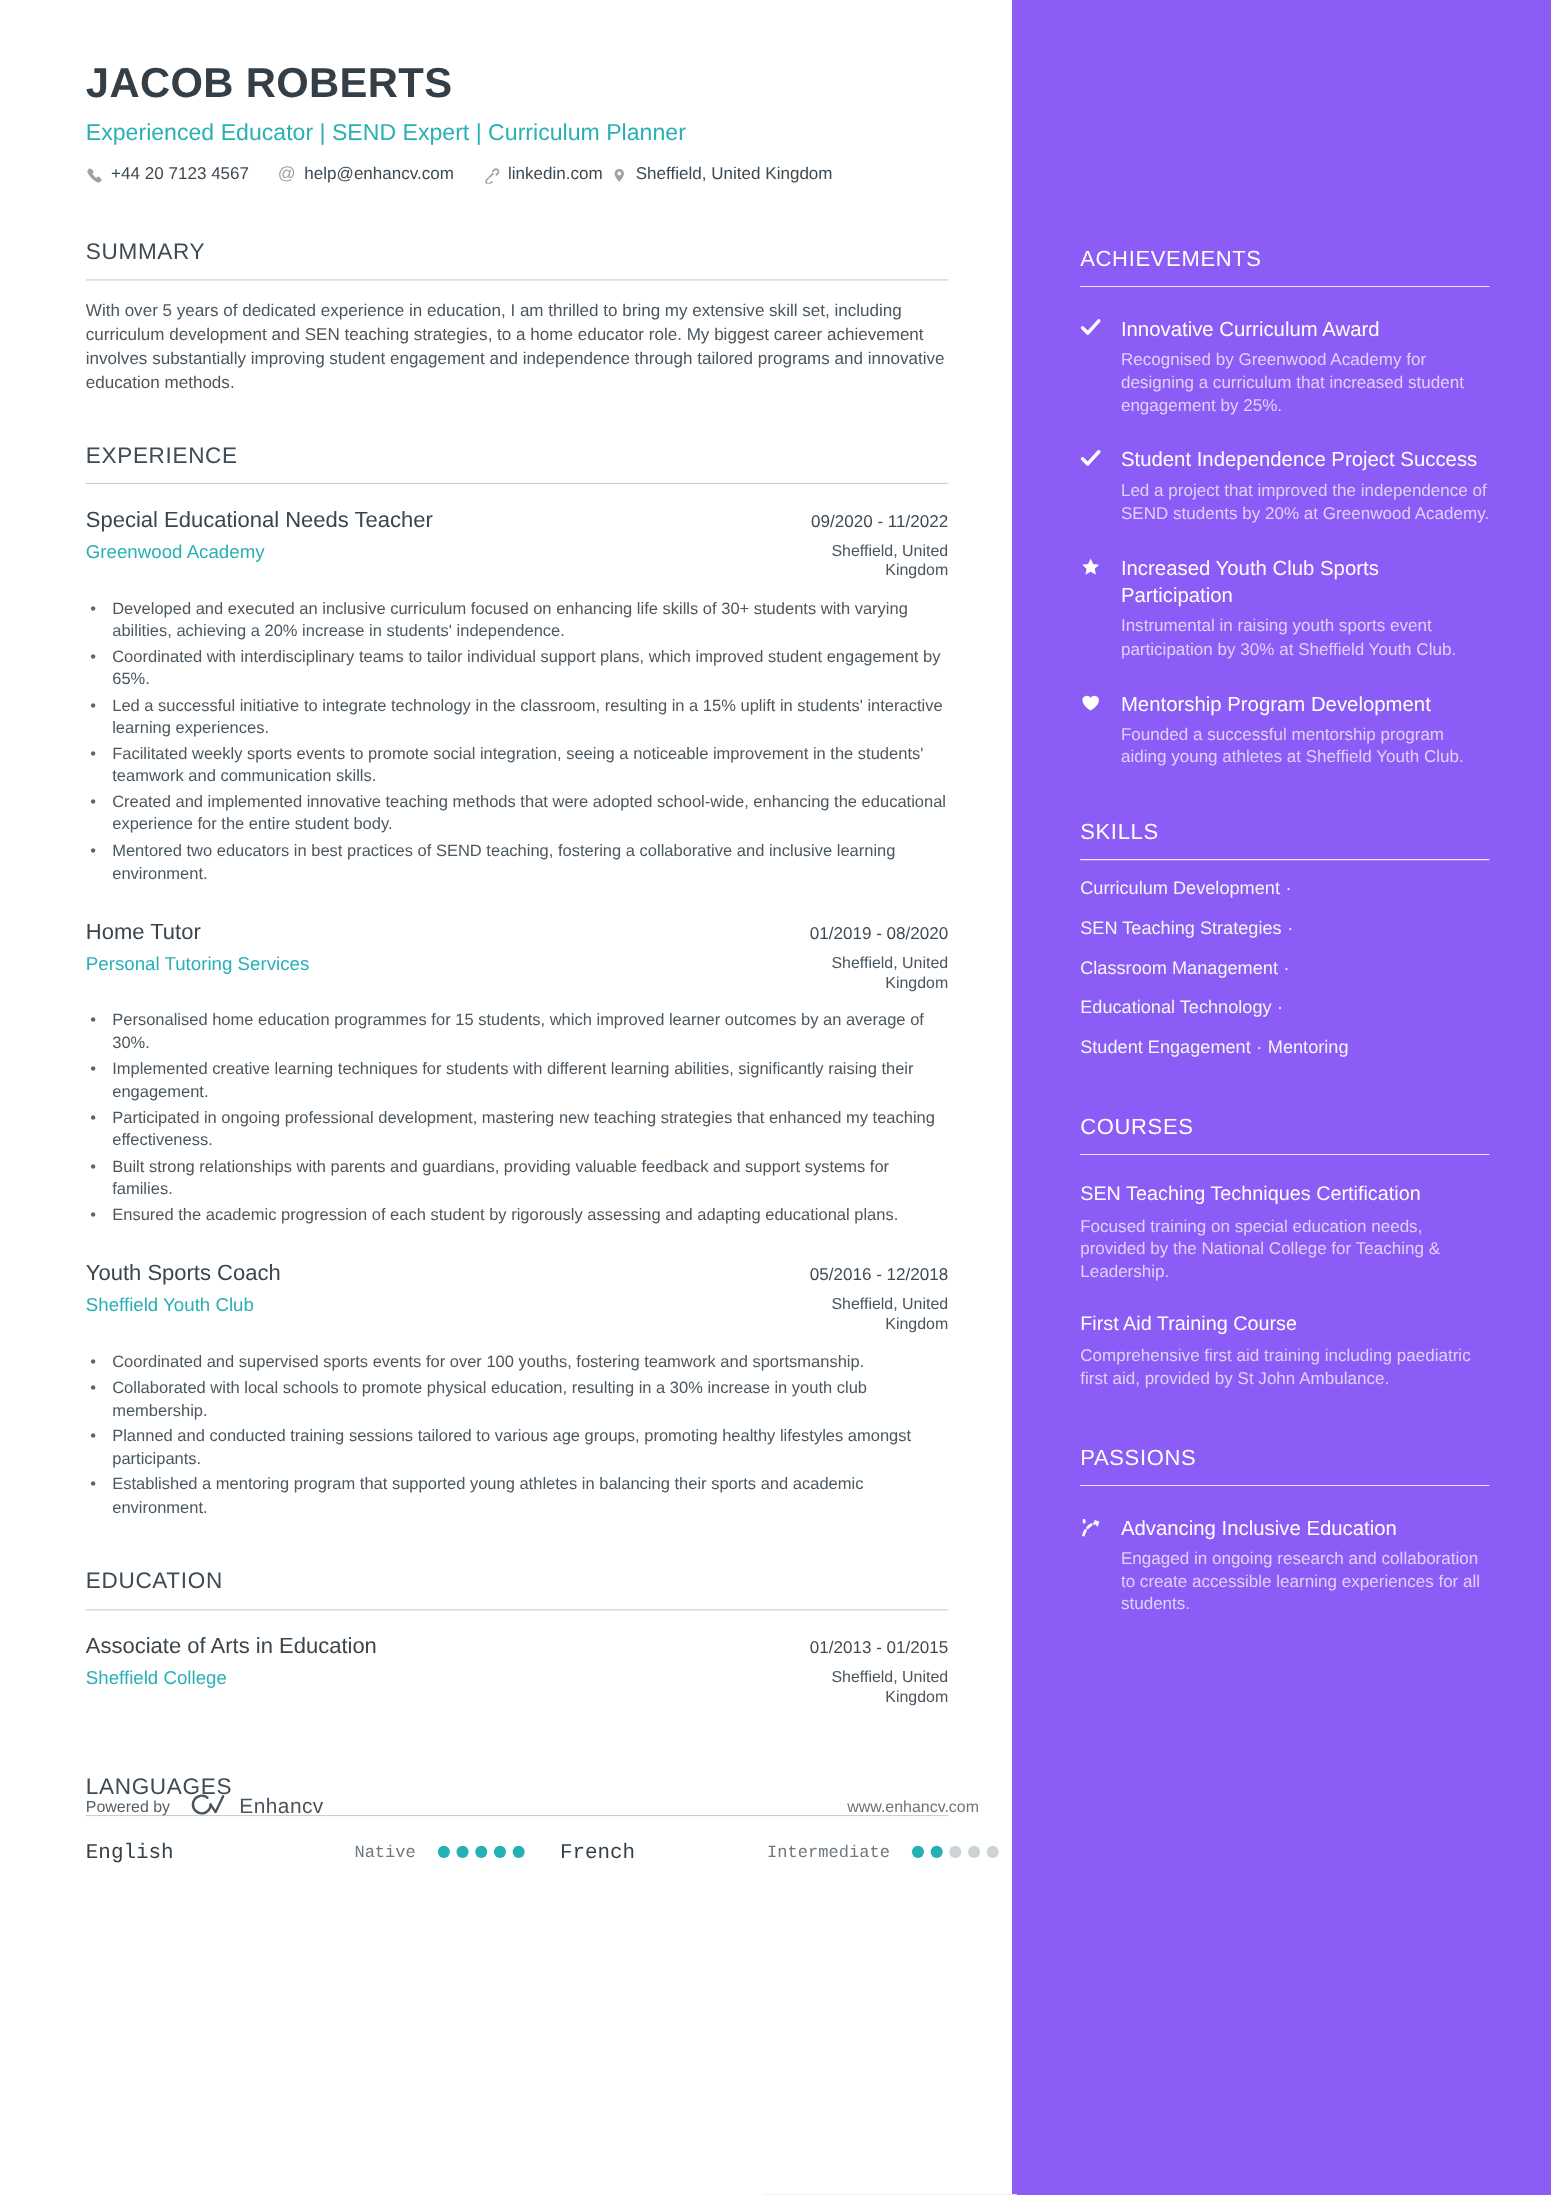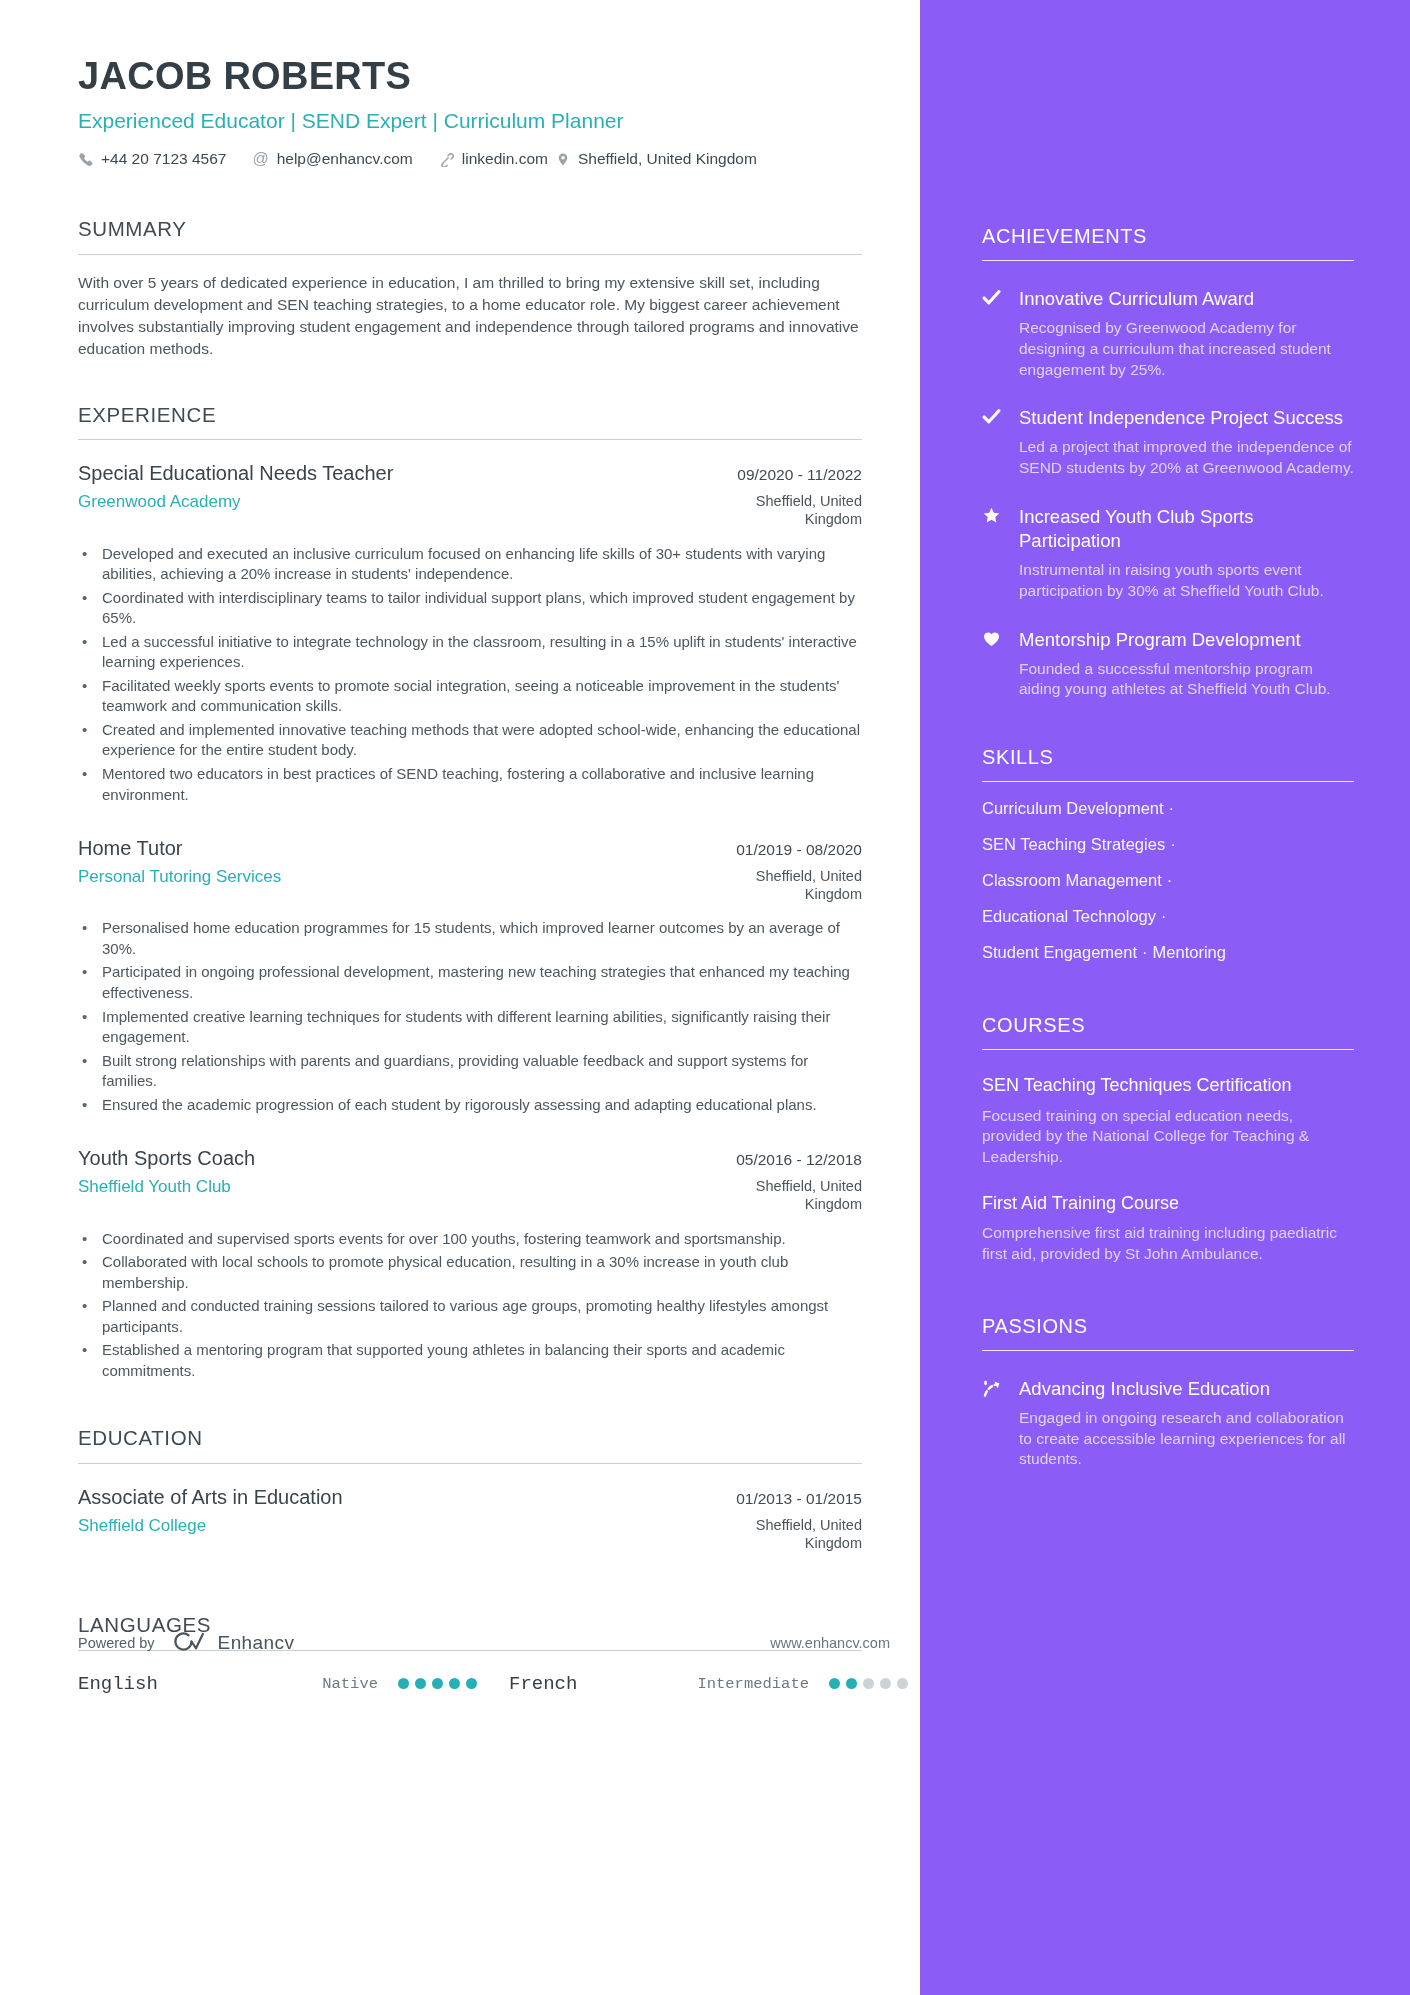--- a/index.html
+++ b/index.html
@@ -176,41 +176,41 @@
         <div class="job-head">
           <span class="job-title">Home Tutor</span>
           <span class="job-dates">01/2019 - 08/2020</span>
         </div>
         <div class="job-sub">
           <span class="job-company">Personal Tutoring Services</span>
           <span class="job-location">Sheffield, United Kingdom</span>
         </div>
         <ul class="bullets">
           <li>Personalised home education programmes for 15 students, which improved learner outcomes by an average of 30%.</li>
+          <li>Implemented creative learning techniques for students with different learning abilities, significantly raising their engagement.</li>
           <li>Participated in ongoing professional development, mastering new teaching strategies that enhanced my teaching effectiveness.</li>
-          <li>Implemented creative learning techniques for students with different learning abilities, significantly raising their engagement.</li>
           <li>Built strong relationships with parents and guardians, providing valuable feedback and support systems for families.</li>
           <li>Ensured the academic progression of each student by rigorously assessing and adapting educational plans.</li>
         </ul>
       </div>
 
       <div class="job">
         <div class="job-head">
           <span class="job-title">Youth Sports Coach</span>
           <span class="job-dates">05/2016 - 12/2018</span>
         </div>
         <div class="job-sub">
           <span class="job-company">Sheffield Youth Club</span>
           <span class="job-location">Sheffield, United Kingdom</span>
         </div>
         <ul class="bullets">
           <li>Coordinated and supervised sports events for over 100 youths, fostering teamwork and sportsmanship.</li>
           <li>Collaborated with local schools to promote physical education, resulting in a 30% increase in youth club membership.</li>
           <li>Planned and conducted training sessions tailored to various age groups, promoting healthy lifestyles amongst participants.</li>
-          <li>Established a mentoring program that supported young athletes in balancing their sports and academic commitments.</li>
+          <li>Established a mentoring program that supported young athletes in balancing their sports and academic environment.</li>
         </ul>
       </div>
     </div>
 
     <div class="section education-section">
       <div class="section-heading">EDUCATION</div>
       <div class="job">
         <div class="job-head">
           <span class="job-title">Associate of Arts in Education</span>
           <span class="job-dates">01/2013 - 01/2015</span>

